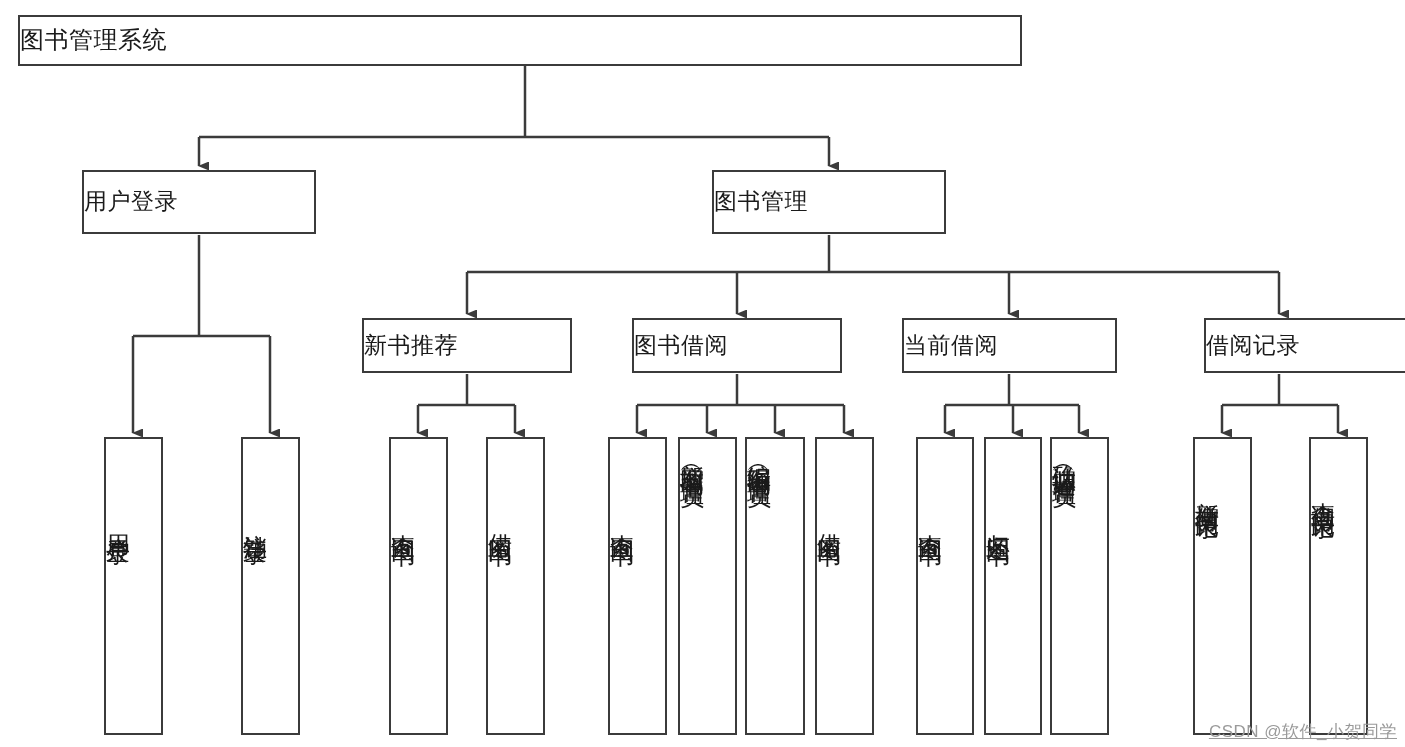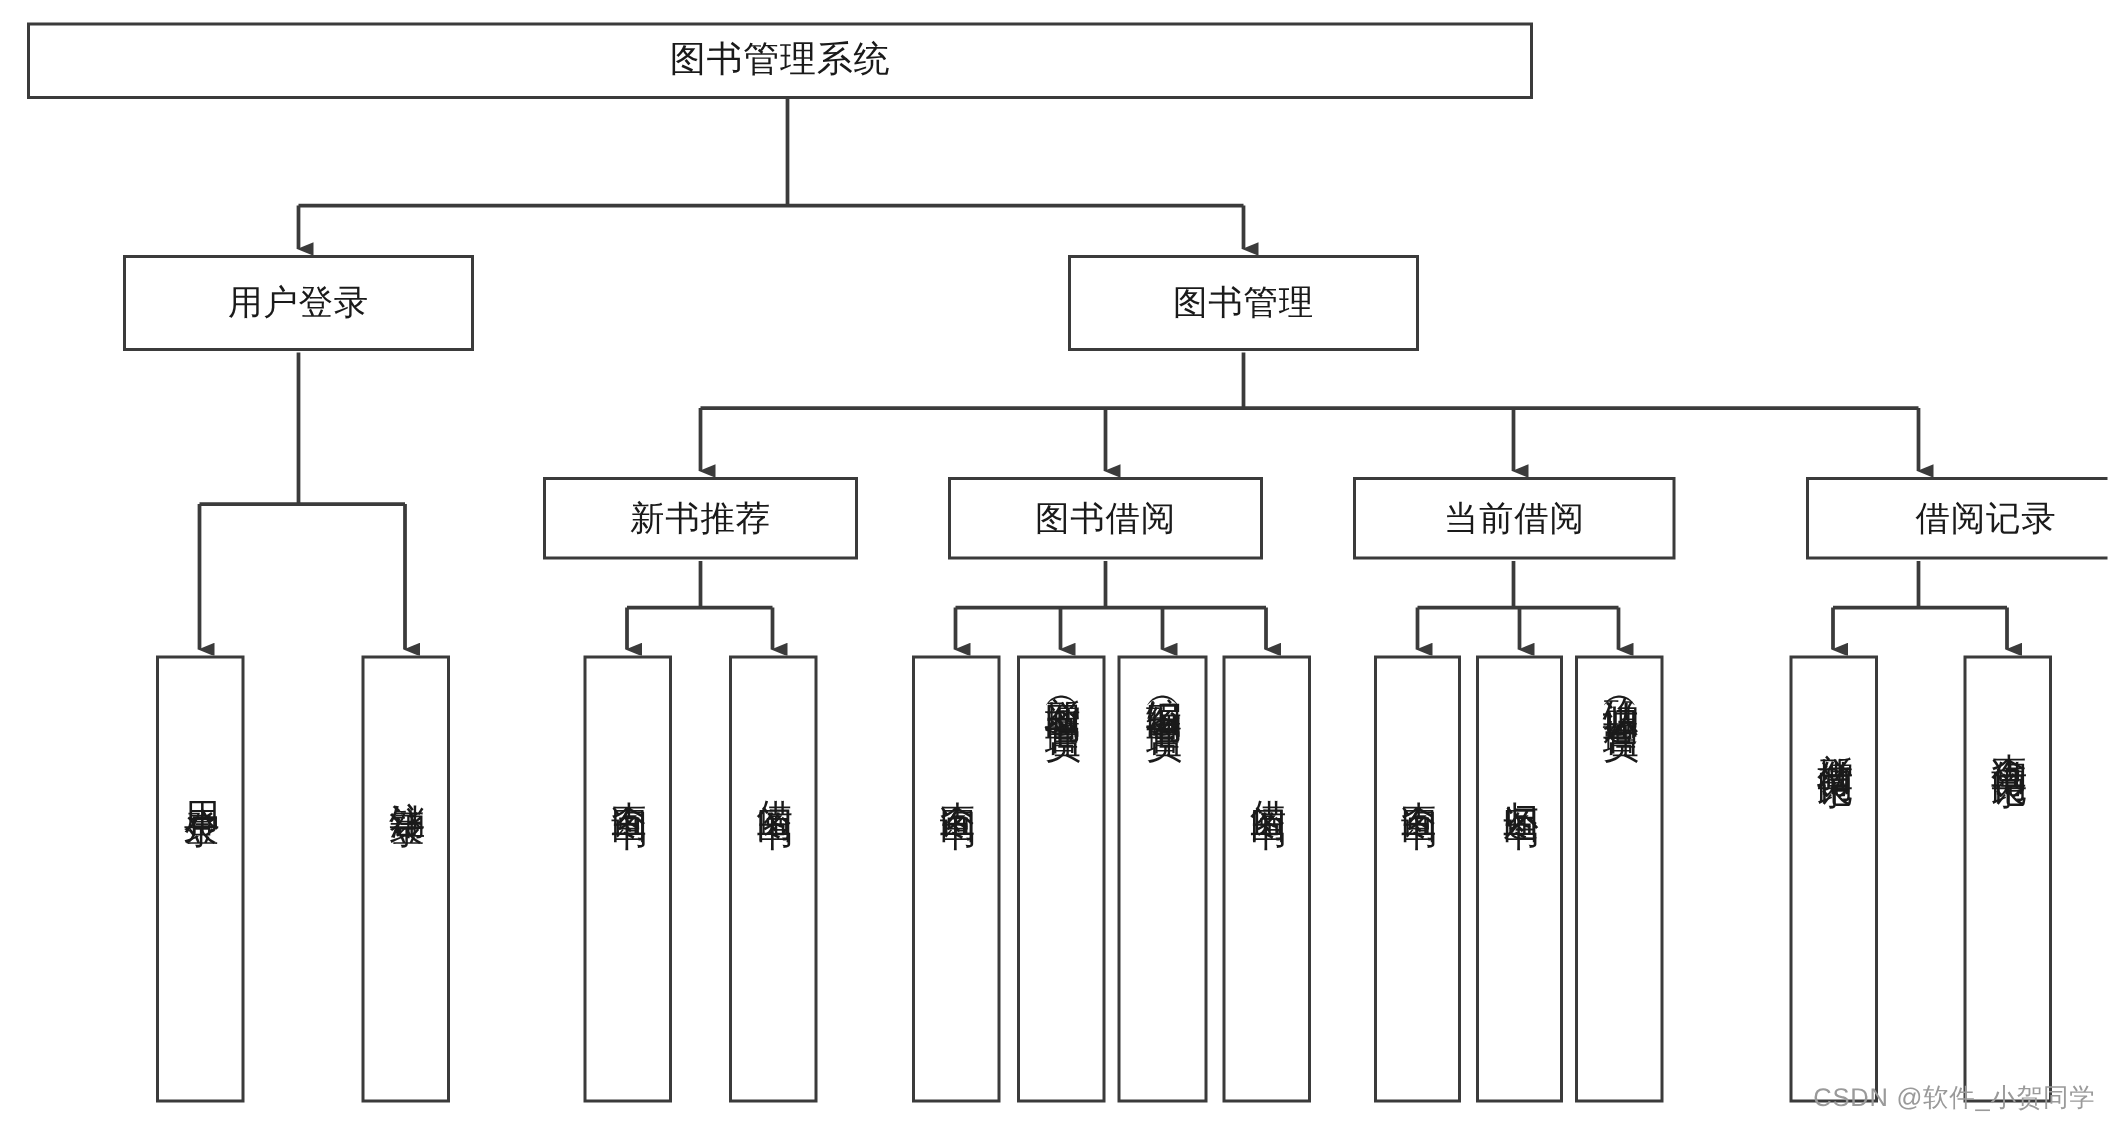--- a/index.html
+++ b/index.html
@@ -27,21 +27,21 @@
     height: 747px;
     pointer-events: none;
   }
   .node {
     position: absolute;
     box-sizing: border-box;
     background: #ffffff;
     border: 2.5px solid #3b3b3b;
     display: flex;
     align-items: center;
-    justify-content: center;
+    justify-content: flex-start;
     color: #1a1a1a;
   }
   .node-label {
     display: block;
     text-align: center;
     line-height: 1.18;
     letter-spacing: 0.5px;
     white-space: nowrap;
   }
   .node.horizontal .node-label {
@@ -67,20 +67,21 @@
     padding-top: 6px;
   }
   #watermark {
     position: absolute;
     right: 8px;
     bottom: 4px;
     font-size: 17px;
     color: #9a9a9a;
     white-space: nowrap;
     letter-spacing: 0.5px;
+    text-decoration: underline;
   }
 </style>
 </head>
 <body>
 
 <div id="diagram-root">
 
   <svg id="connector-layer" viewBox="0 0 1405 747" width="1405" height="747" xmlns="http://www.w3.org/2000/svg">
     <defs>
       <marker id="arrowhead" markerWidth="9" markerHeight="11" refX="4.5" refY="10" orient="auto" markerUnits="userSpaceOnUse">

